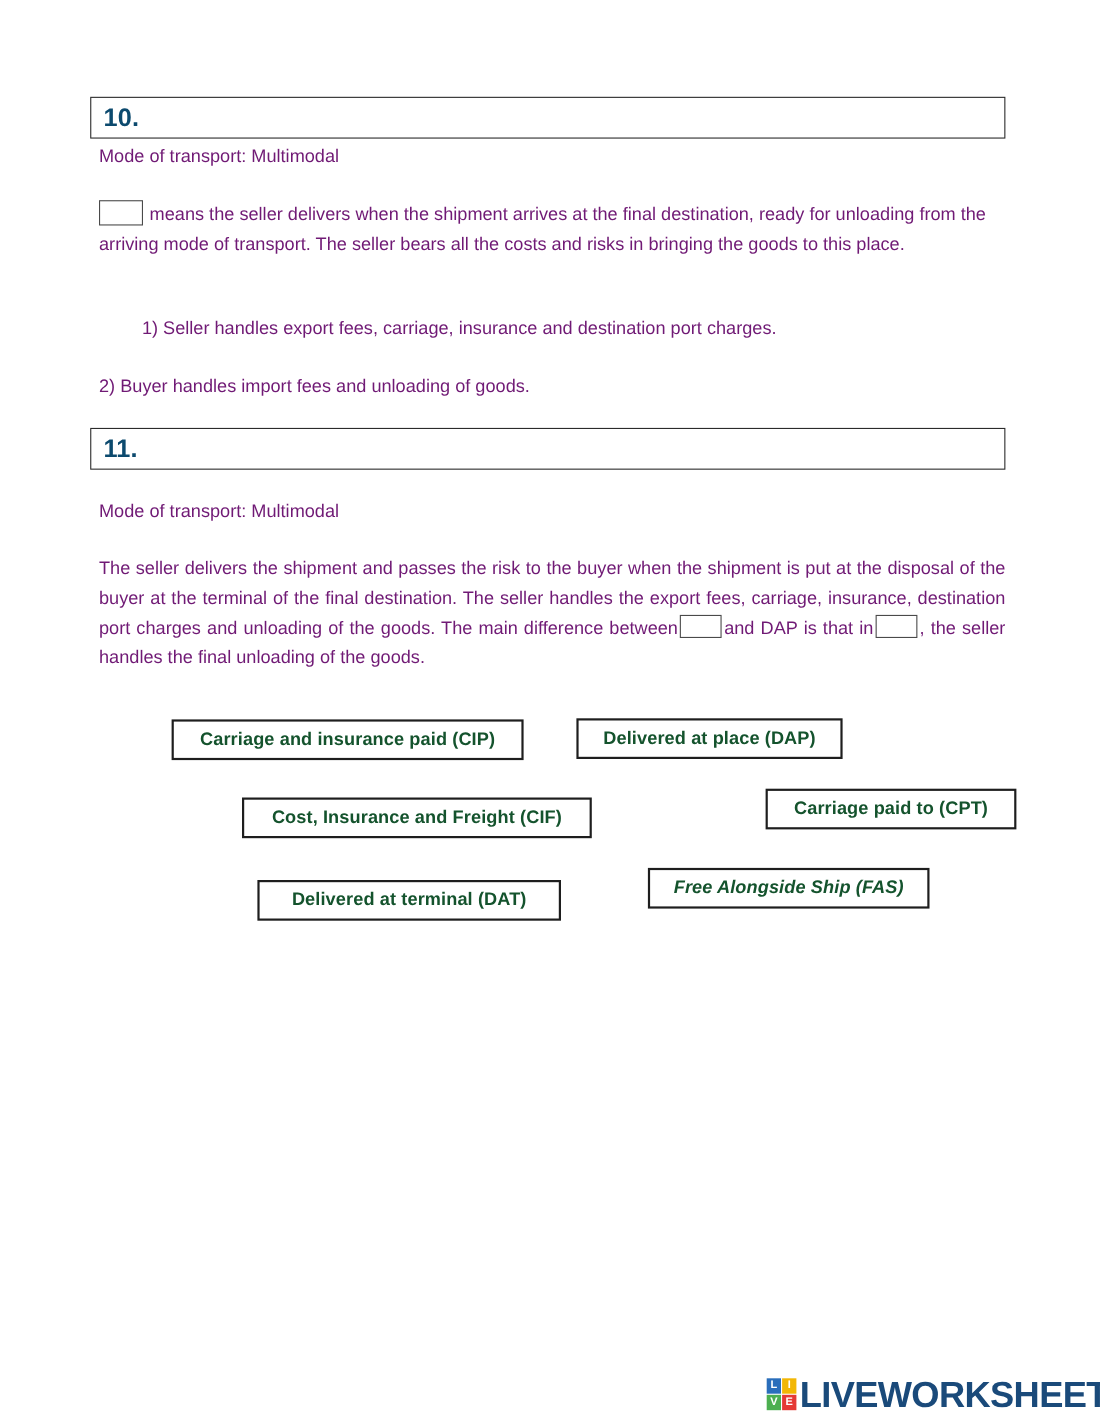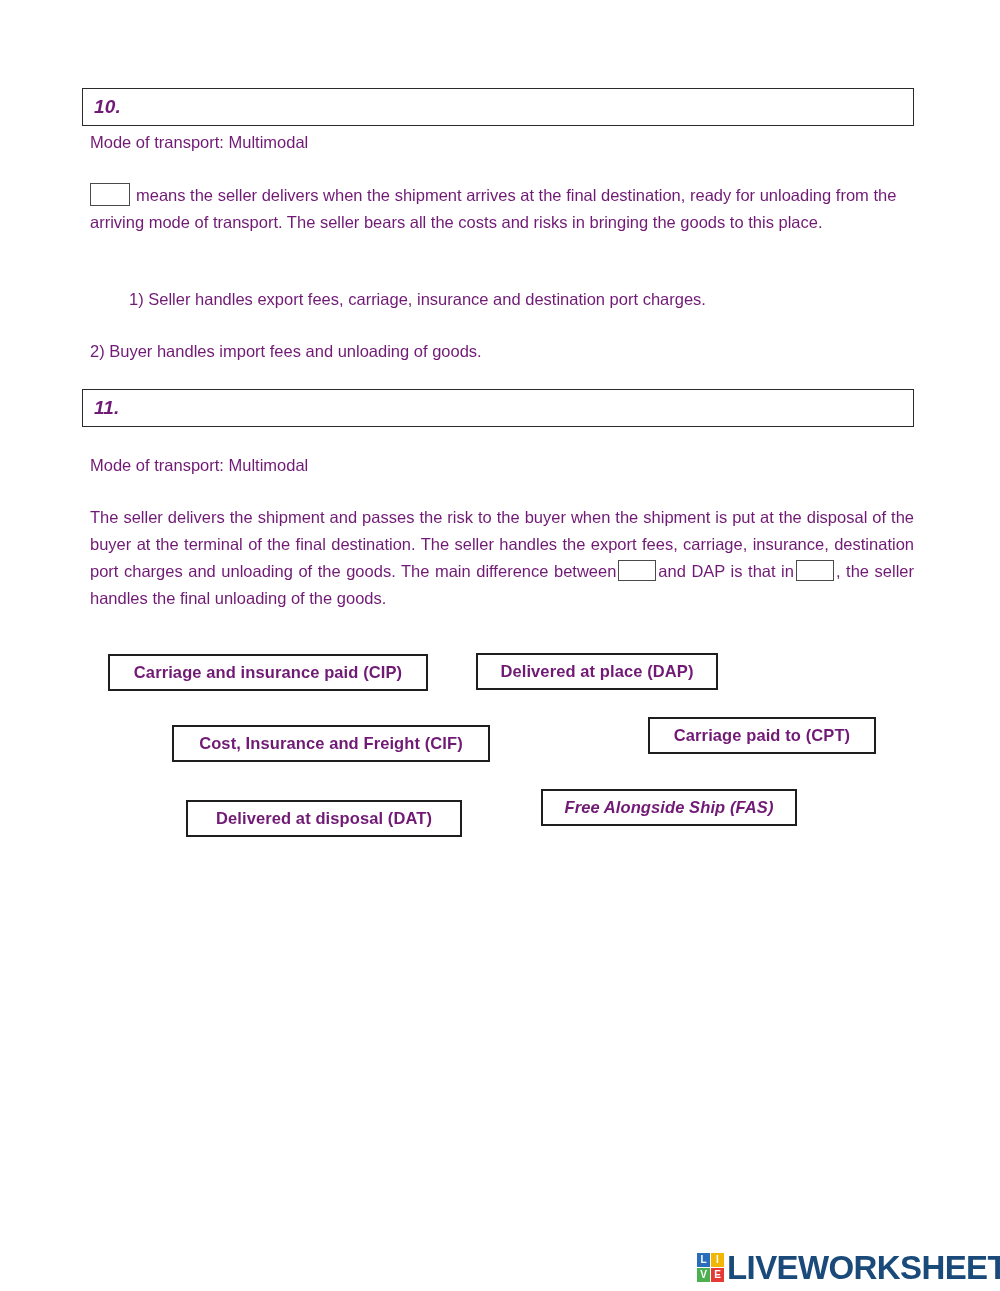--- a/index.html
+++ b/index.html
@@ -30,25 +30,24 @@
     height: 38px;
     border: 1.5px solid #2b2b2b;
     box-sizing: border-box;
     background: #ffffff;
   }
   .q-header .q-num {
     position: absolute;
     left: 11px;
     top: 50%;
     transform: translateY(-50%);
-    font-size: 19px;
+    font-size: 23px;
     font-weight: bold;
-    color: #701a75;
+    color: #0c4a6e;
     letter-spacing: 0.2px;
-    font-style: italic;
   }
 
   
   .para {
     position: absolute;
     font-size: 16.5px;
     line-height: 27px;
     color: #701a75;
   }
   .para.justify {
@@ -77,23 +76,24 @@
   .option {
     position: absolute;
     box-sizing: border-box;
     border: 2px solid #1e1e1e;
     background: #ffffff;
     display: flex;
     align-items: center;
     justify-content: center;
     font-size: 16.5px;
     font-weight: bold;
-    color: #701a75;
+    color: #14532d;
     letter-spacing: 0.1px;
     white-space: nowrap;
+    margin-left: 48px;
   }
 
   
   .lw-logo {
     position: absolute;
     left: 697px;
     top: 1246px;
     display: flex;
     align-items: center;
     height: 42px;
@@ -161,21 +161,21 @@
   <div class="option" style="left: 476px; top: 653px; width: 242px; height: 37px;">
     <span>Delivered at place (DAP)</span>
   </div>
   <div class="option" style="left: 172px; top: 725px; width: 318px; height: 37px;">
     <span>Cost, Insurance and Freight (CIF)</span>
   </div>
   <div class="option" style="left: 648px; top: 717px; width: 228px; height: 37px;">
     <span>Carriage paid to (CPT)</span>
   </div>
   <div class="option" style="left: 186px; top: 800px; width: 276px; height: 37px;">
-    <span>Delivered at disposal (DAT)</span>
+    <span>Delivered at terminal (DAT)</span>
   </div>
   <div class="option" style="left: 541px; top: 789px; width: 256px; height: 37px; font-style: italic;">
     <span>Free Alongside Ship (FAS)</span>
   </div>
 
   <div class="lw-logo">
     <div class="lw-tiles">
       <div class="lw-tile lw-t-l">L</div>
       <div class="lw-tile lw-t-i">I</div>
       <div class="lw-tile lw-t-v">V</div>

